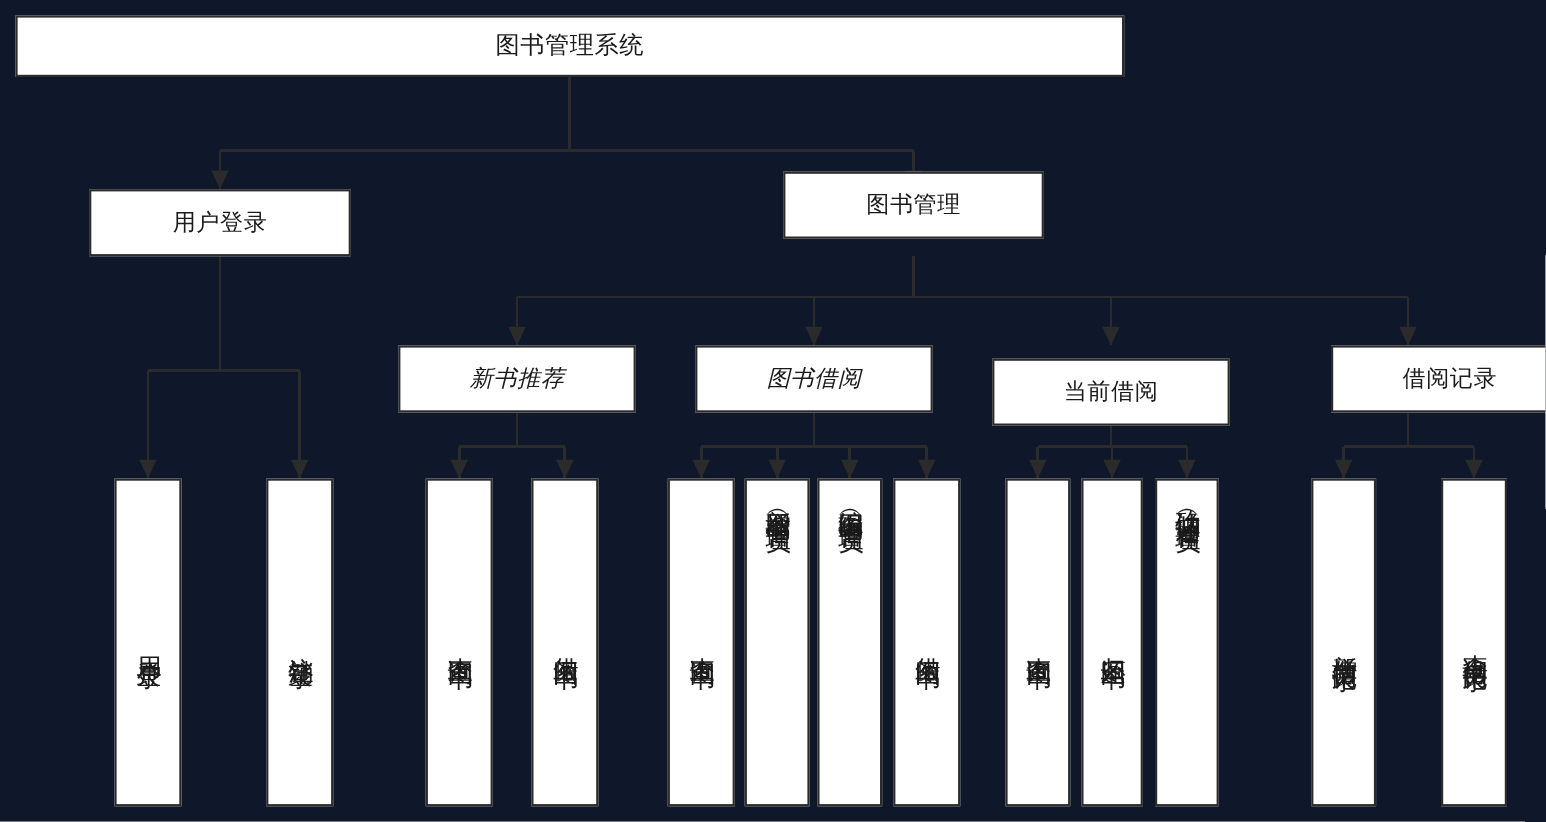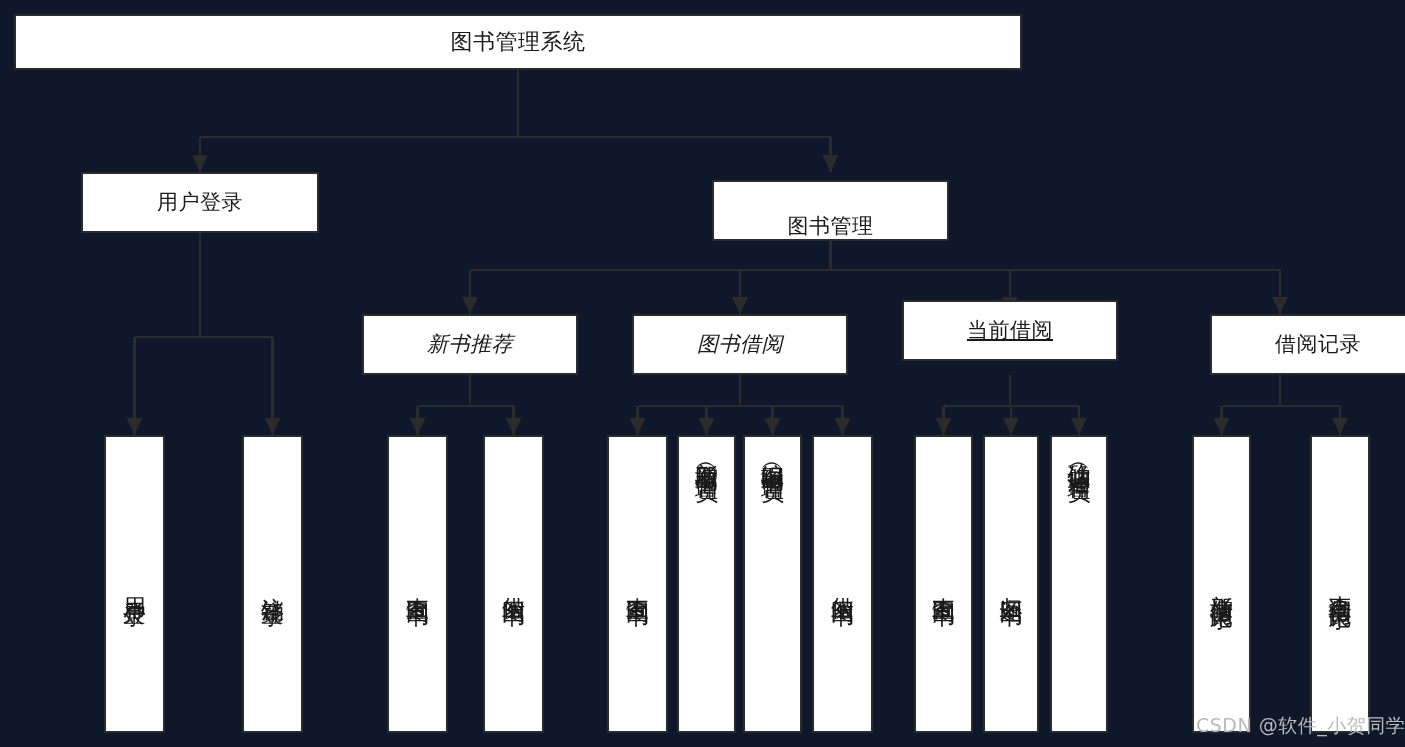--- a/index.html
+++ b/index.html
@@ -135,30 +135,30 @@
       <line x1="1340" y1="406" x2="1340" y2="435" stroke="#2b2b2b" stroke-width="2.5" shape-rendering="crispEdges"></line>
       <polygon points="1332,418 1348,418 1340,435" fill="#2b2b2b"></polygon>
     </svg>
   <div id="nodes-layer">
       <div class="node horiz root" style="left: 14px; top: 14px; width: 1008px; height: 56px;">
         <span class="label">图书管理系统</span>
       </div>
       <div class="node horiz" style="left: 81px; top: 172px; width: 238px; height: 61px;">
         <span class="label">用户登录</span>
       </div>
-      <div class="node horiz" style="left: 712px; top: 180px; width: 237px; height: 61px; align-items: flex-end;">
+      <div class="node horiz" style="left: 712px; top: 156px; width: 237px; height: 61px;">
         <span class="label">图书管理</span>
       </div>
       <div class="node horiz" style="left: 362px; top: 314px; width: 216px; height: 61px; font-style: italic;">
         <span class="label">新书推荐</span>
       </div>
       <div class="node horiz" style="left: 632px; top: 314px; width: 216px; height: 61px; font-style: italic;">
         <span class="label">图书借阅</span>
       </div>
-      <div class="node horiz" style="left: 902px; top: 300px; width: 216px; height: 61px; text-decoration: underline;">
+      <div class="node horiz" style="left: 902px; top: 326px; width: 216px; height: 61px;">
         <span class="label">当前借阅</span>
       </div>
       <div class="node horiz" style="left: 1210px; top: 314px; width: 216px; height: 61px;">
         <span class="label">借阅记录</span>
       </div>
       <div class="node vert center" style="left: 104px; top: 435px; width: 61px; height: 298px;">
         <span class="label">用户登录</span>
       </div>
       <div class="node vert center" style="left: 242px; top: 435px; width: 61px; height: 298px;">
         <span class="label">注销登录</span>
@@ -190,14 +190,13 @@
       <div class="node vert" style="left: 1050px; top: 435px; width: 58px; height: 298px;">
         <span class="label">确认归还（管理员）</span>
       </div>
       <div class="node vert center" style="left: 1192px; top: 435px; width: 59px; height: 298px;">
         <span class="label">新增借阅记录</span>
       </div>
       <div class="node vert center" style="left: 1310px; top: 435px; width: 60px; height: 298px;">
         <span class="label">查询借阅记录</span>
       </div>
     </div>
-  <div class="watermark" style="left: 1196px; top: 713px;">CSDN @软件_小贺同学</div>
 </div>
 
 </body></html>

